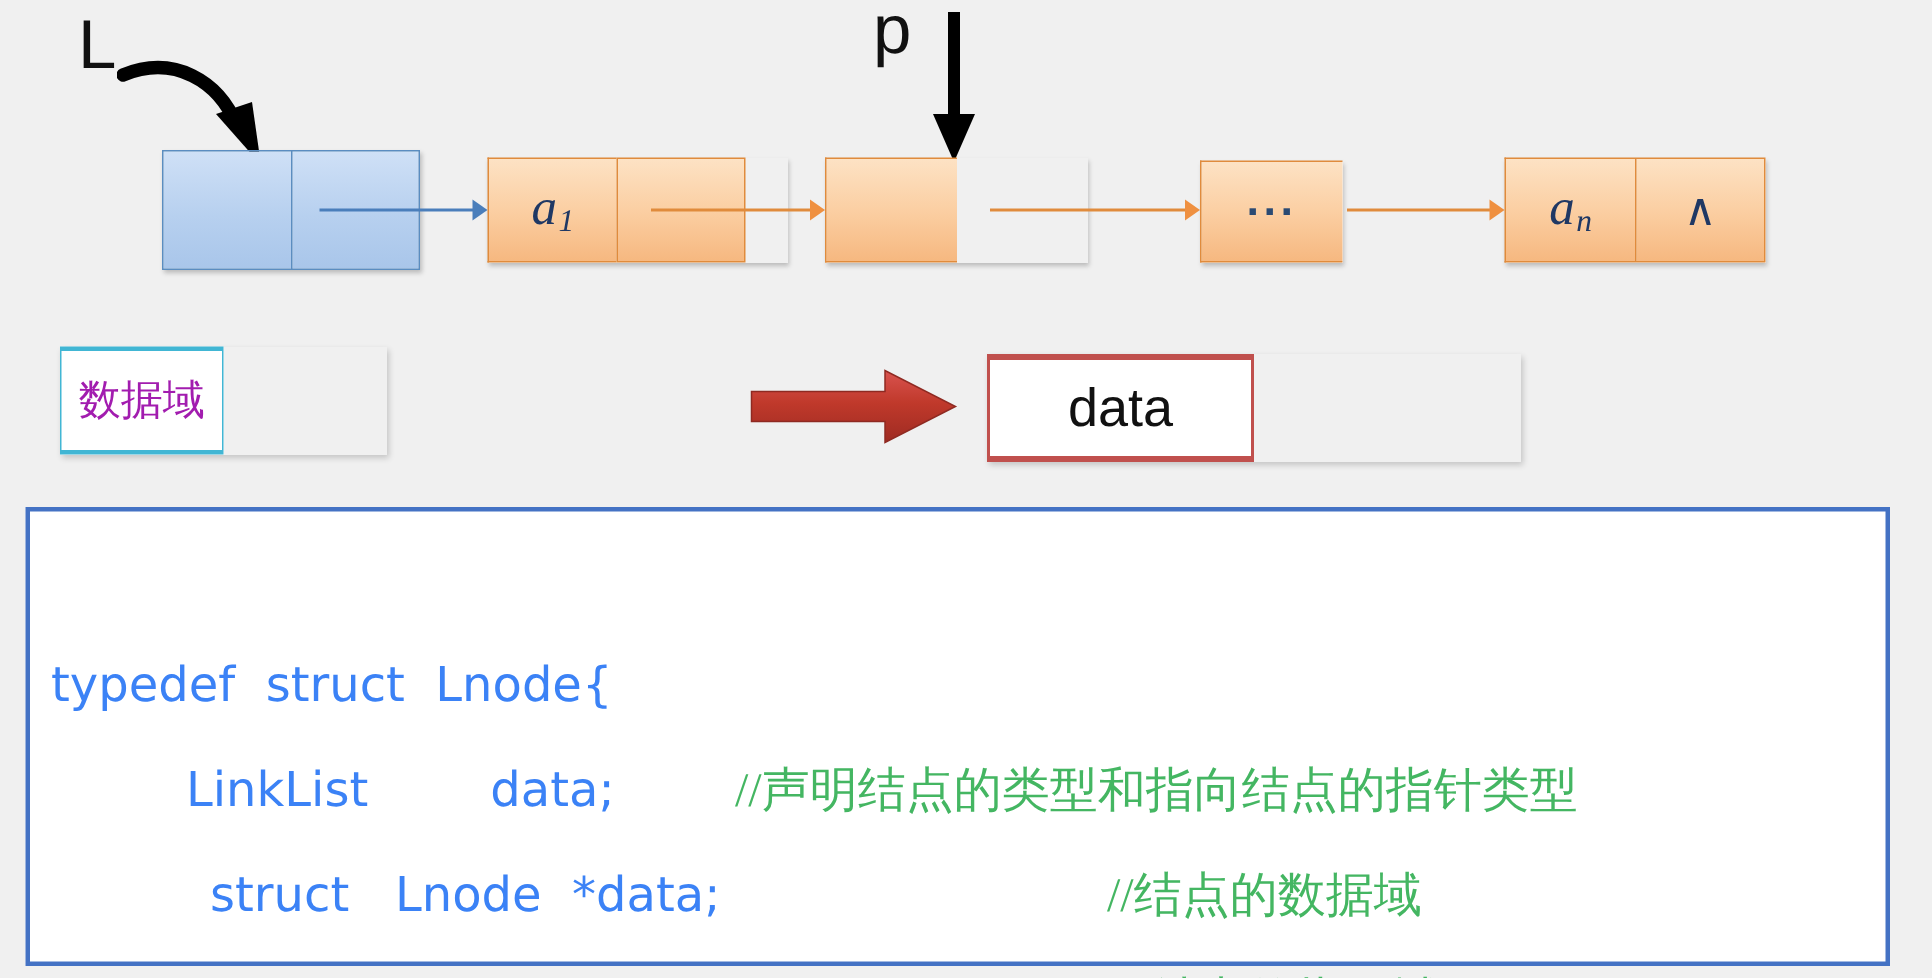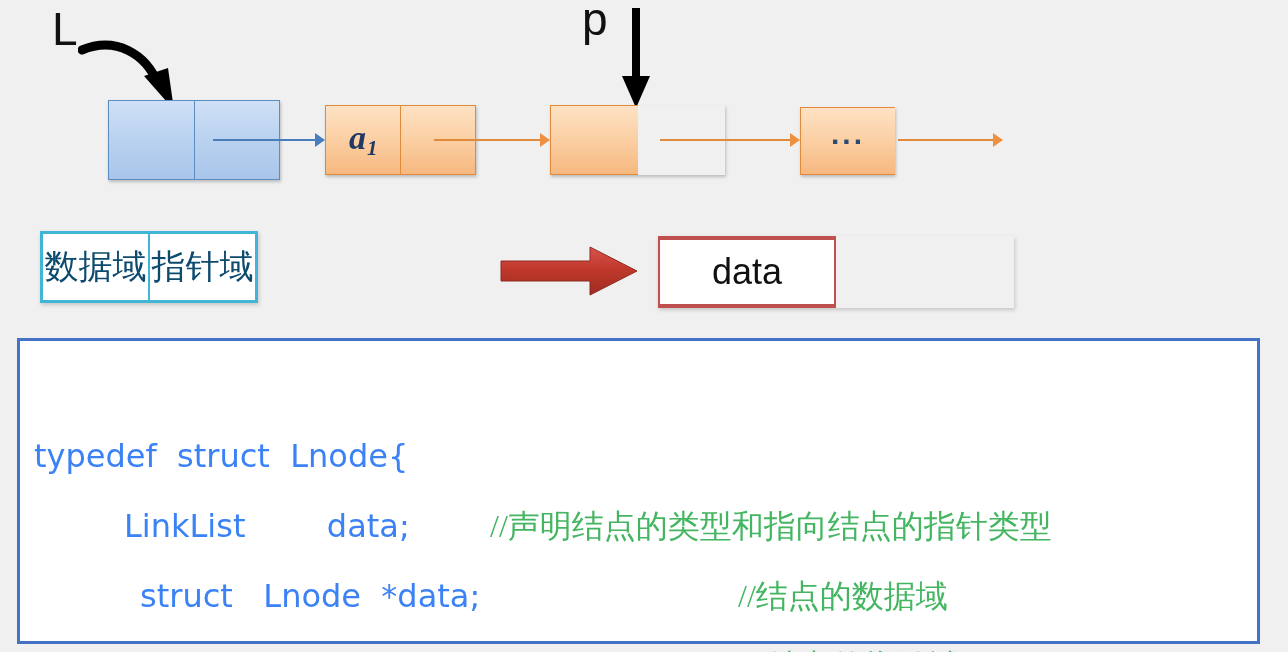--- a/index.html
+++ b/index.html
@@ -51,21 +51,21 @@
   }
   .node-head .cell:first-child{width:86px;border-right:none;}
   .node-head .cell:last-child{width:86px;}
 
   
   .node-orange .cell{
     border:1px solid #e08b3c;
     background:linear-gradient(180deg,#fde2c4 0%,#fbcfa3 50%,#f6b880 100%);
   }
   .node-orange .cell:first-child{border-right:none;}
-  .node-a1{left:325px;top:105px;width:151px;height:70px;font-weight:bold;}
+  .node-a1{left:325px;top:105px;width:200px;height:70px;}
   .node-a1 .cell{width:86px;}
   .node-a2{left:550px;top:105px;width:175px;height:70px;}
   .node-a2 .cell{width:87.5px;}
   .node-dots{left:800px;top:107px;width:95px;height:68px;}
   .node-dots .cell{width:95px;}
   .node-an{left:1003px;top:105px;width:174px;height:70px;}
   .node-an .cell{width:87px;}
 
   .elem{
     font-family:"Liberation Serif","DejaVu Serif",serif;
@@ -107,21 +107,21 @@
 
   
   .fieldbox{
     position:absolute;display:flex;box-sizing:border-box;
     box-shadow:1px 2px 4px rgba(0,0,0,.18);
   }
   .fieldbox .cell{background:#ffffff;}
   #box-cn{left:40px;top:231px;width:218px;height:72px;}
   #box-cn .cell{
     border:3px solid #41b6d4;width:109px;
-    font-size:34px;color:#0c4a6e;
+    font-size:28px;color:#a21caf;
     font-family:"DejaVu Sans","Liberation Sans",sans-serif;
   }
   #box-cn .cell:first-child{border-right:1.5px solid #41b6d4;}
   #box-cn .cell:last-child{border-left:1.5px solid #41b6d4;}
 
   #box-en{left:658px;top:236px;width:356px;height:72px;}
   #box-en .cell{
     border:4px solid #c0504d;width:178px;
     font-size:36px;color:#111;
     font-family:"Liberation Sans","DejaVu Sans",sans-serif;
@@ -210,24 +210,31 @@
     <div class="cell">
       <span class="dots">...</span>
     </div>
   </div>
 
   <div class="link link-orange" id="link-3">
     <div class="line"></div>
       <div class="head"></div>
   </div>
 
+  <div class="node node-orange node-an" id="node-an">
+    <div class="cell">
+      <span class="elem"><span>a</span><sub>n</sub></span>
+    </div>
+    <div class="cell">
+      <span class="nil">∧</span>
+    </div>
+  </div>
 
   <div class="fieldbox" id="box-cn">
     <div class="cell">数据域</div>
-    <div class="cell">指针域</div>
   </div>
 
   <svg id="red-arrow" viewBox="0 0 142 54">
     <defs>
       <linearGradient id="redg" x1="0" y1="0" x2="0" y2="1">
         <stop offset="0%" stop-color="#d9534f"></stop>
         <stop offset="45%" stop-color="#c0392b"></stop>
         <stop offset="100%" stop-color="#9e2b22"></stop>
       </linearGradient>
     </defs>

